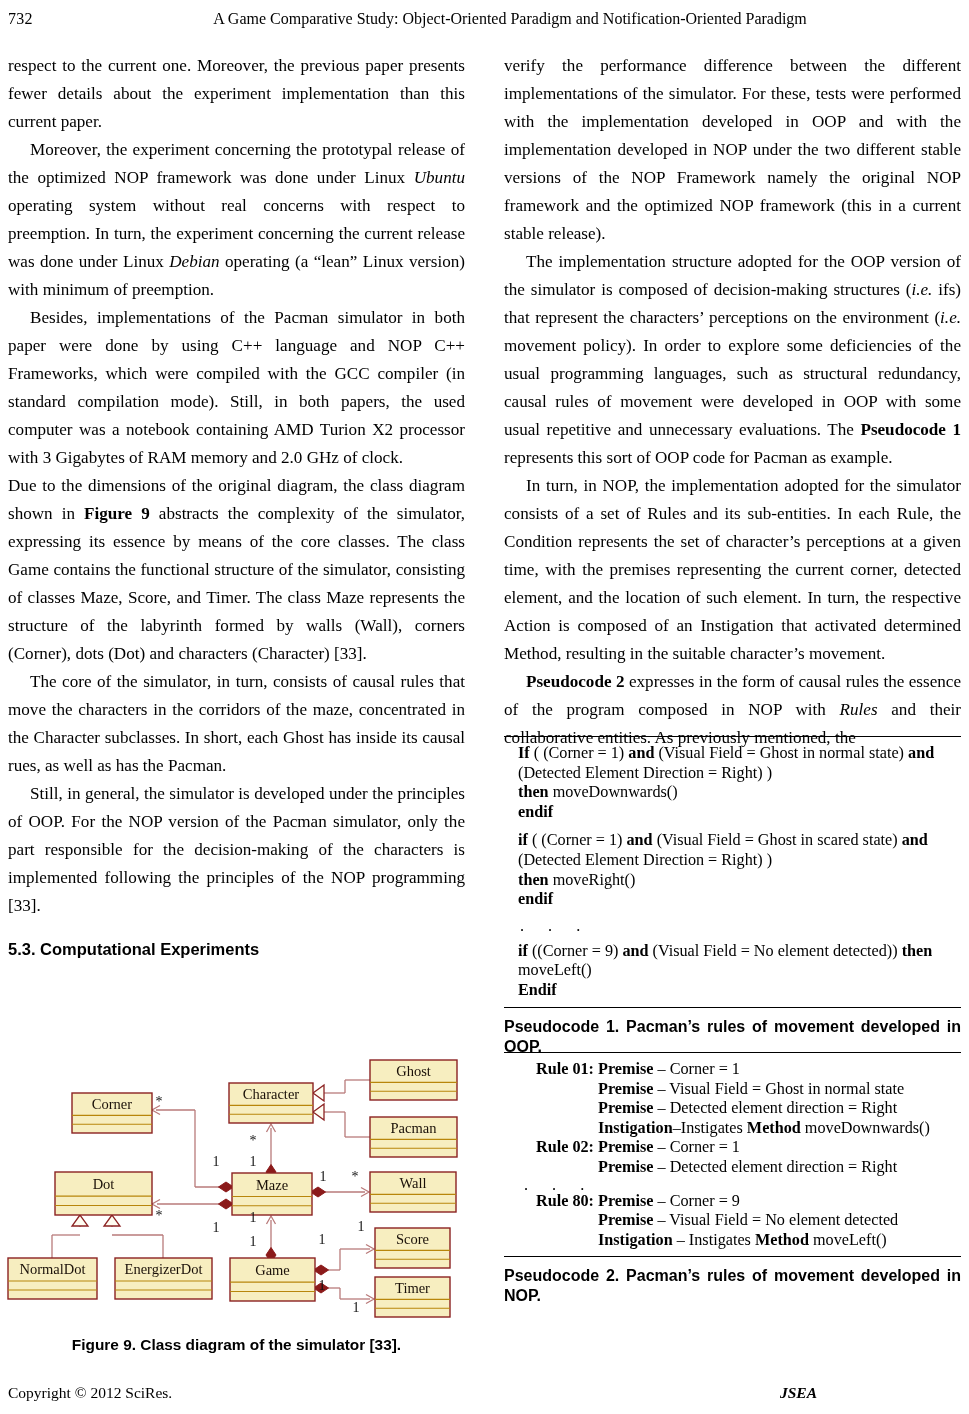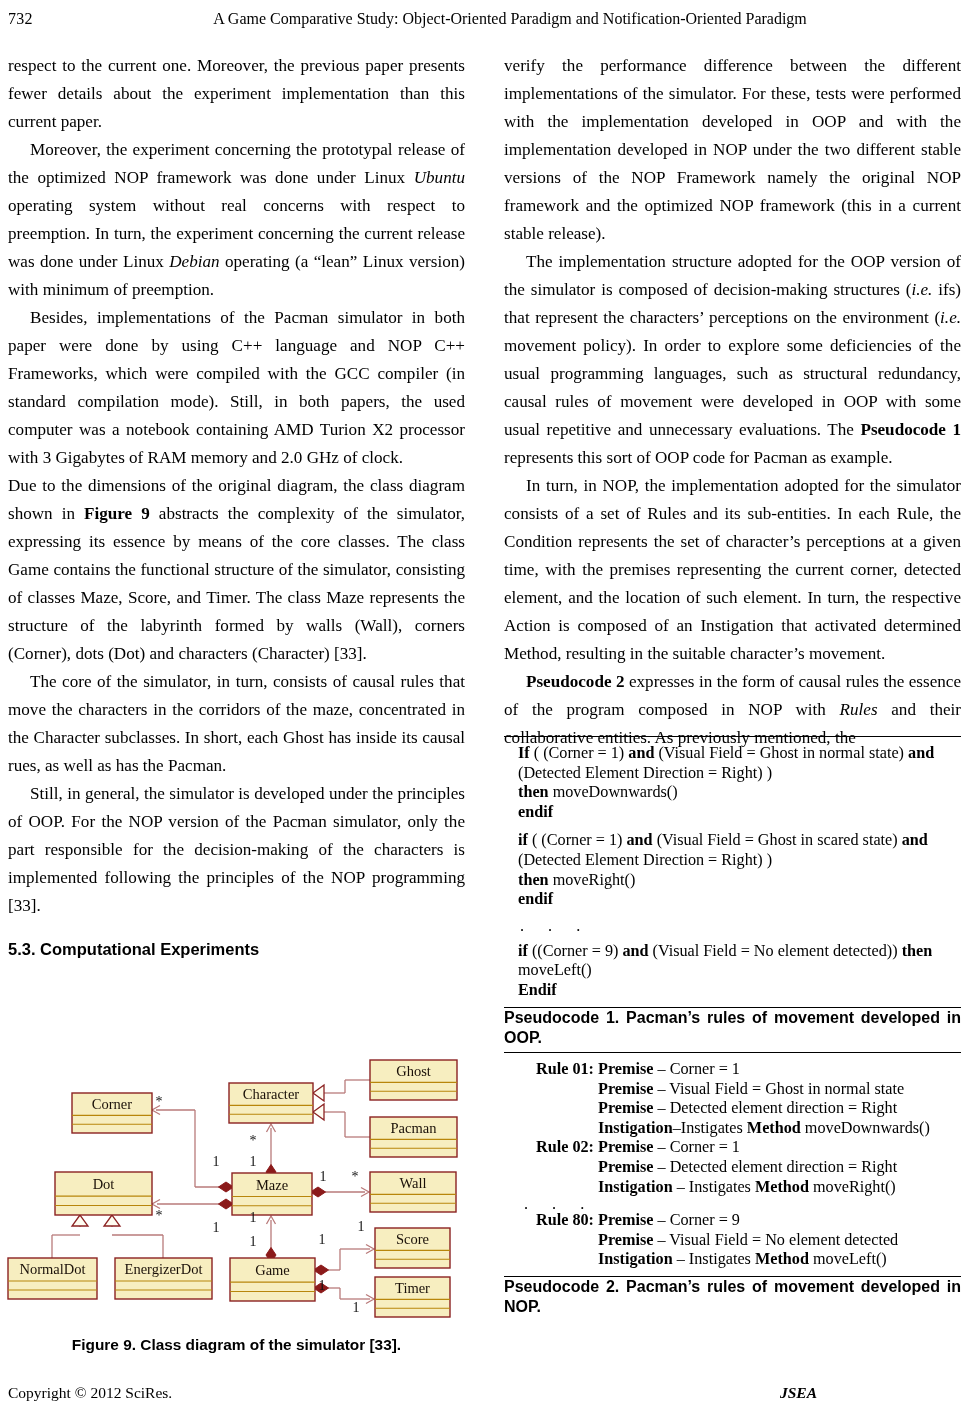--- a/index.html
+++ b/index.html
@@ -95,20 +95,21 @@
   .pcode-body .ln { text-align: justify; }
   .pcode-body .ln.nj { text-align: left; }
   .pcode-body b { font-weight: bold; }
   .dots {
     letter-spacing: 10px;
     padding-left: 2px;
     font-size: 16.2px;
     line-height: 14px;
   }
   .pcaption {
+    margin-top: 9px;
     font-family: "Liberation Sans", "DejaVu Sans", sans-serif;
     font-weight: bold;
     font-size: 16px;
     line-height: 20px;
     text-align: justify;
   }
 
   
   .nop-line { white-space: nowrap; }
   .nop-rule { padding-left: 18px; }
@@ -217,21 +218,20 @@
 
   <div class="pcode" style="top:1052px;">
     <div class="rule-top"></div>
     <div class="pcode-body" id="pc2-body">
         <div class="nop-line nop-rule"><b>Rule 01: Premise</b><span> – Corner = 1</span></div>
         <div class="nop-line nop-sub"><b>Premise</b><span> – Visual Field = Ghost in normal state</span></div>
         <div class="nop-line nop-sub"><b>Premise</b><span> – Detected element direction = Right</span></div>
         <div class="nop-line nop-sub"><b>Instigation</b><span>–Instigates </span><b>Method</b><span> moveDownwards()</span></div>
         <div class="nop-line nop-rule"><b>Rule 02: Premise</b><span> – Corner = 1</span></div>
         <div class="nop-line nop-sub"><b>Premise</b><span> – Detected element direction = Right</span></div>
-        <div class="nop-line nop-sub"><b>Instigation</b><span> – Instigates </span><b>Method</b><span> moveRight()</span></div>
         <div class="nop-line nop-dots dots">.   .   .</div>
         <div class="nop-line nop-rule"><b>Rule 80: Premise</b><span> – Corner = 9</span></div>
         <div class="nop-line nop-sub"><b>Premise</b><span> – Visual Field = No element detected</span></div>
         <div class="nop-line nop-sub"><b>Instigation</b><span> – Instigates </span><b>Method</b><span> moveLeft()</span></div>
       </div>
     <div class="rule-bot"></div>
     <div class="pcaption">Pseudocode 2. Pacman’s rules of movement developed in NOP.</div>
   </div>
 
   <div class="figure">

